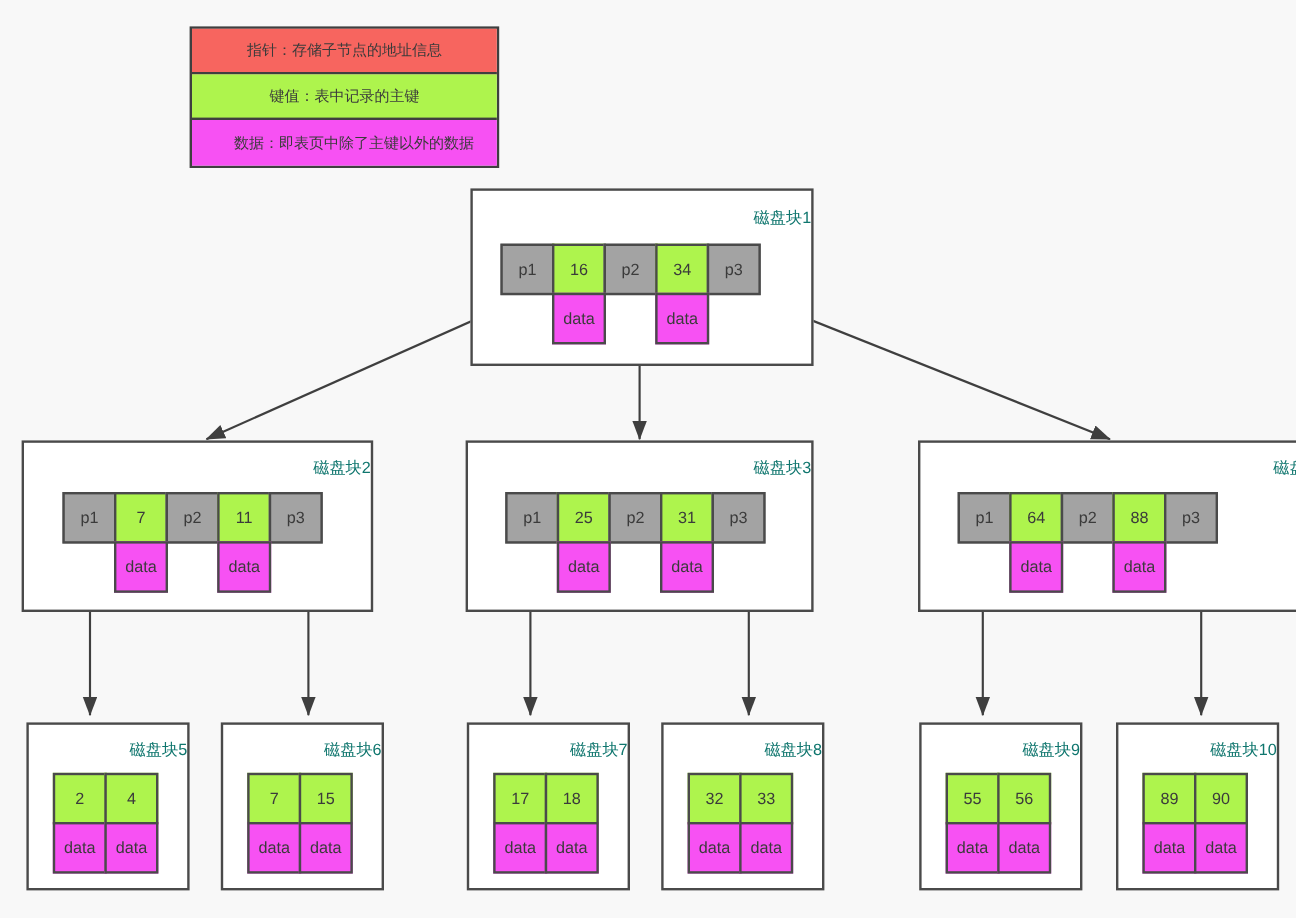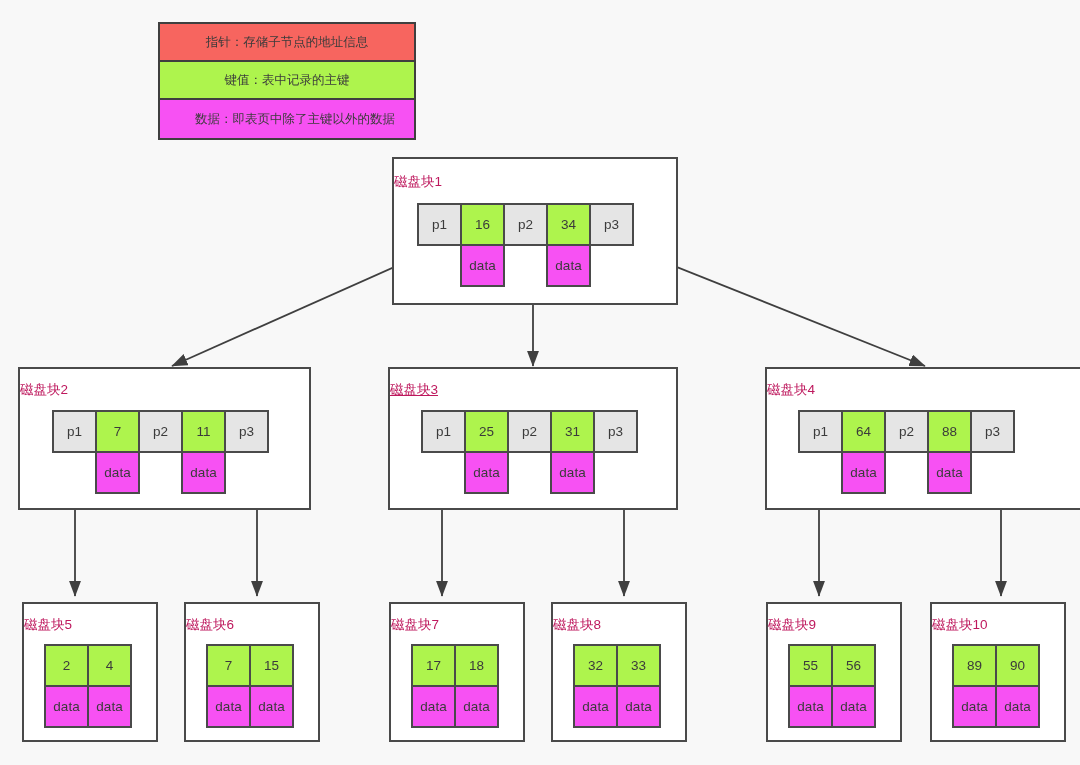--- a/index.html
+++ b/index.html
@@ -60,23 +60,23 @@
   .node {
     position: absolute;
     background: #ffffff;
     border: 2px solid #4a4a4a;
     box-sizing: border-box;
   }
   .node-title {
     position: absolute;
     left: 0;
     right: 0;
-    text-align: left;
+    text-align: right;
     font-size: 13.5px;
-    color: #be185d;
+    color: #0f766e;
     white-space: nowrap;
   }
 
   
   .cells {
     position: absolute;
     display: flex;
   }
   .cell {
     width: 45px;
@@ -84,21 +84,21 @@
     box-sizing: border-box;
     border: 2px solid #4a4a4a;
     margin-left: -2px;
     display: flex;
     align-items: center;
     justify-content: center;
     font-size: 13.5px;
     color: #3b3b3b;
   }
   .cell:first-child { margin-left: 0; }
-  .cell.ptr { background: #e5e5e5; text-align: center; }
+  .cell.ptr { background: #a3a3a3; text-align: center; }
   .cell.key { background: #aef44d; }
 
   
   .databox {
     position: absolute;
     width: 45px;
     height: 43px;
     box-sizing: border-box;
     border: 2px solid #4a4a4a;
     background: #f751f3;
@@ -198,21 +198,21 @@
       <div class="cell key">7</div>
       <div class="cell ptr">p2</div>
       <div class="cell key">11</div>
       <div class="cell ptr">p3</div>
     </div>
     <div class="databox" style="left:75px; top:82px;">data</div>
     <div class="databox" style="left:161px; top:82px;">data</div>
   </div>
 
   <div class="node" style="left:388px; top:367px; width:290px; height:143px;">
-    <div class="node-title" style="top:12px;text-decoration:underline;">磁盘块3</div>
+    <div class="node-title" style="top:12px;">磁盘块3</div>
     <div class="cells" style="left:31px; top:41px;">
       <div class="cell ptr">p1</div>
       <div class="cell key">25</div>
       <div class="cell ptr">p2</div>
       <div class="cell key">31</div>
       <div class="cell ptr">p3</div>
     </div>
     <div class="databox" style="left:74px; top:82px;">data</div>
     <div class="databox" style="left:160px; top:82px;">data</div>
   </div>

